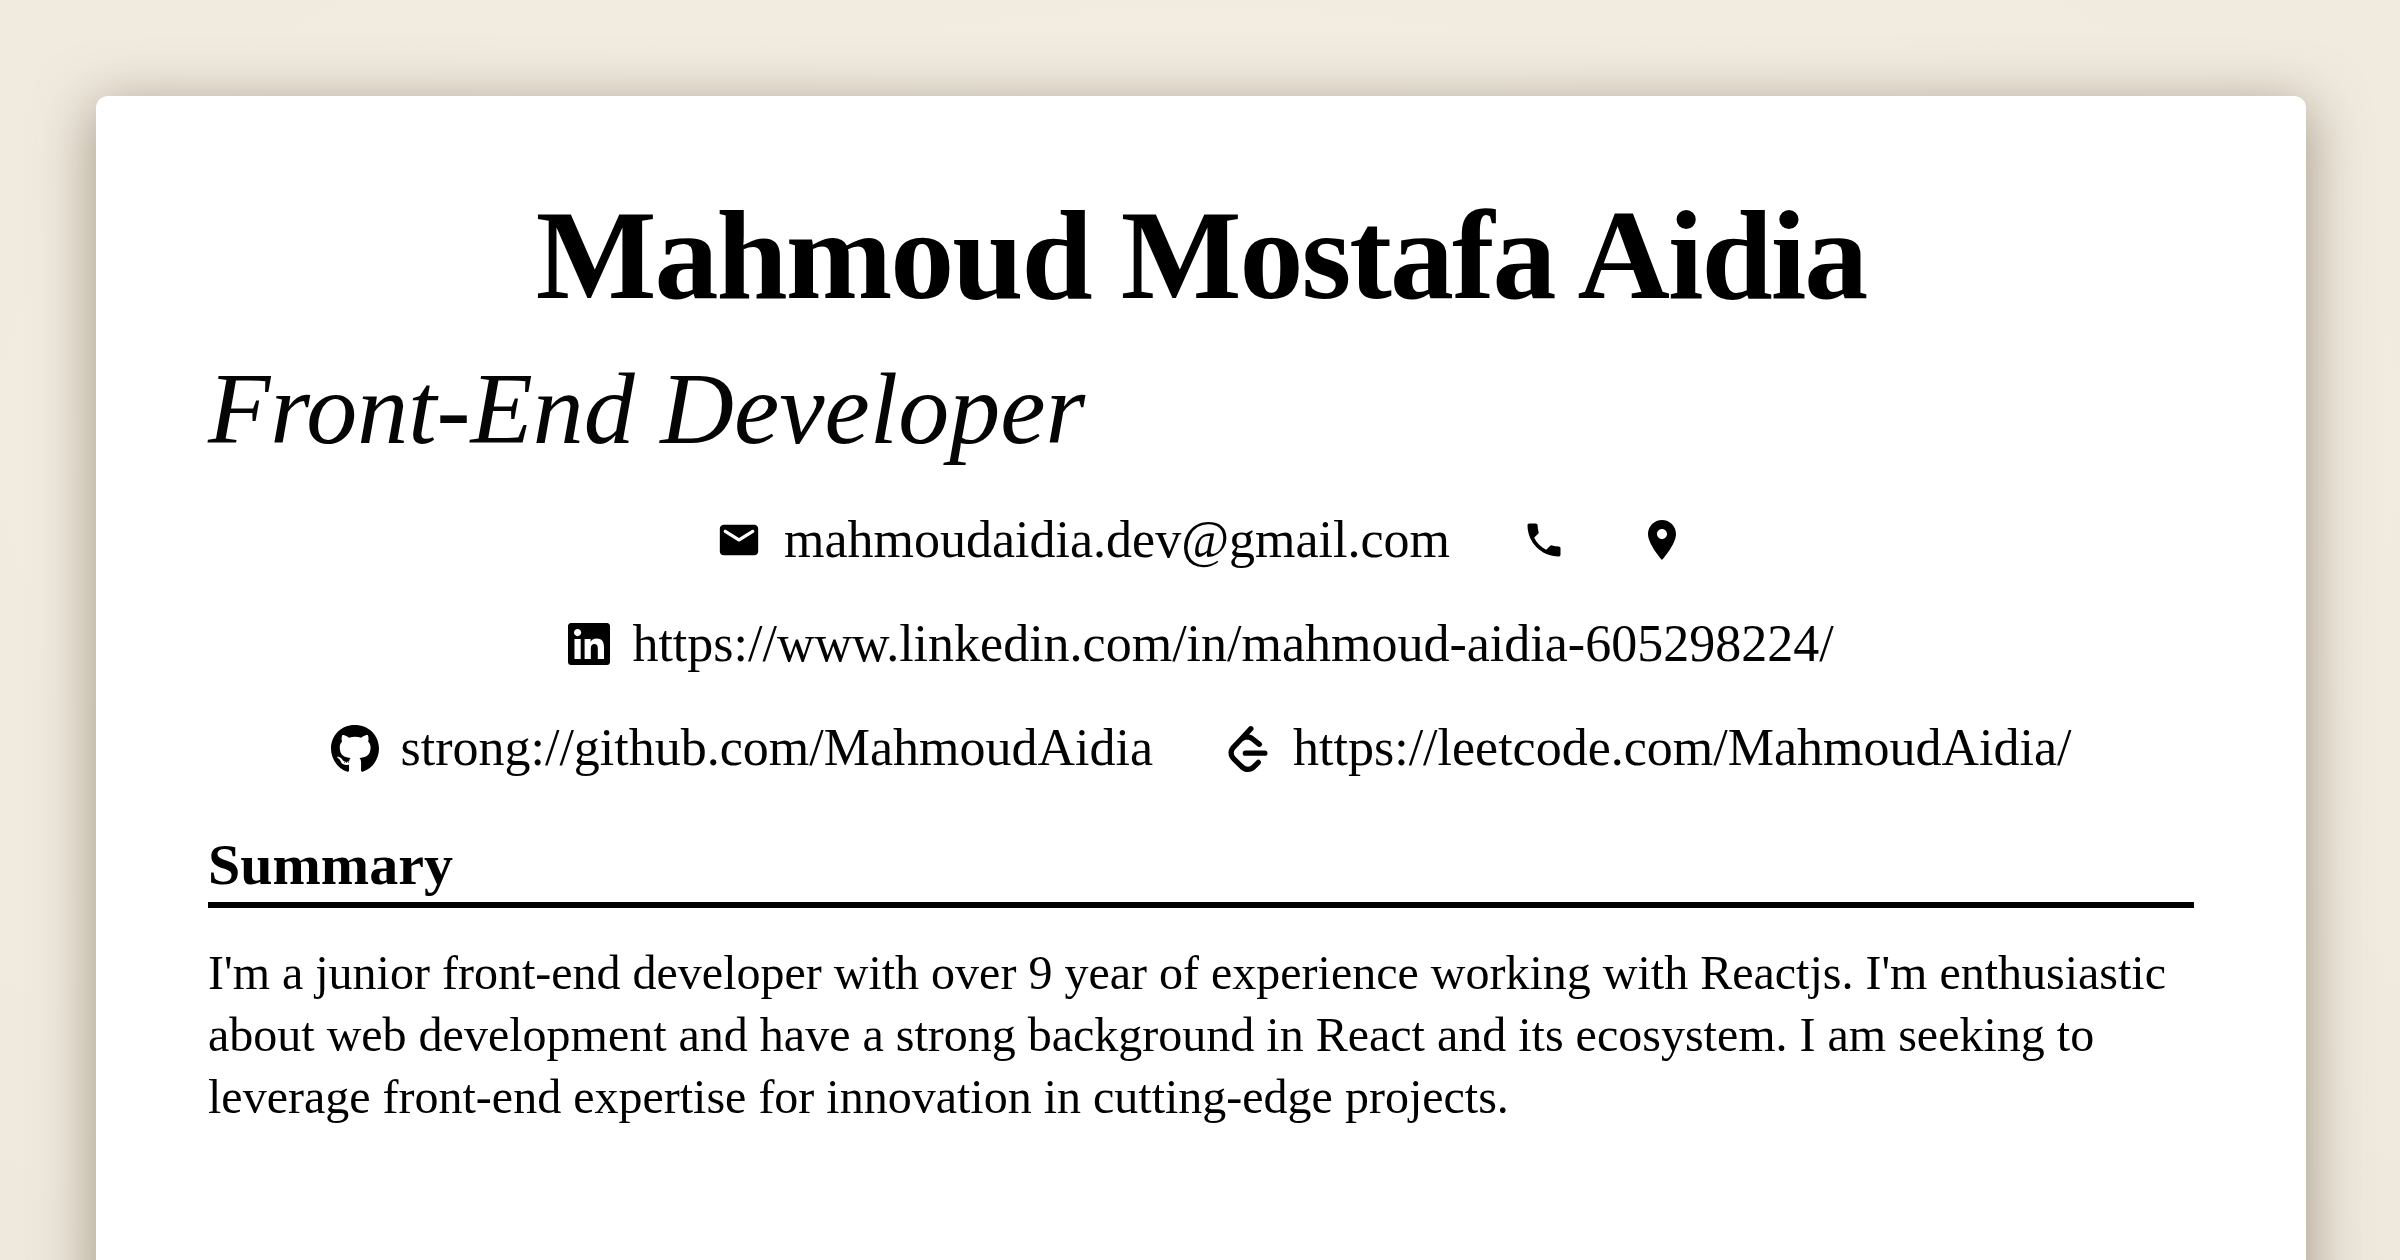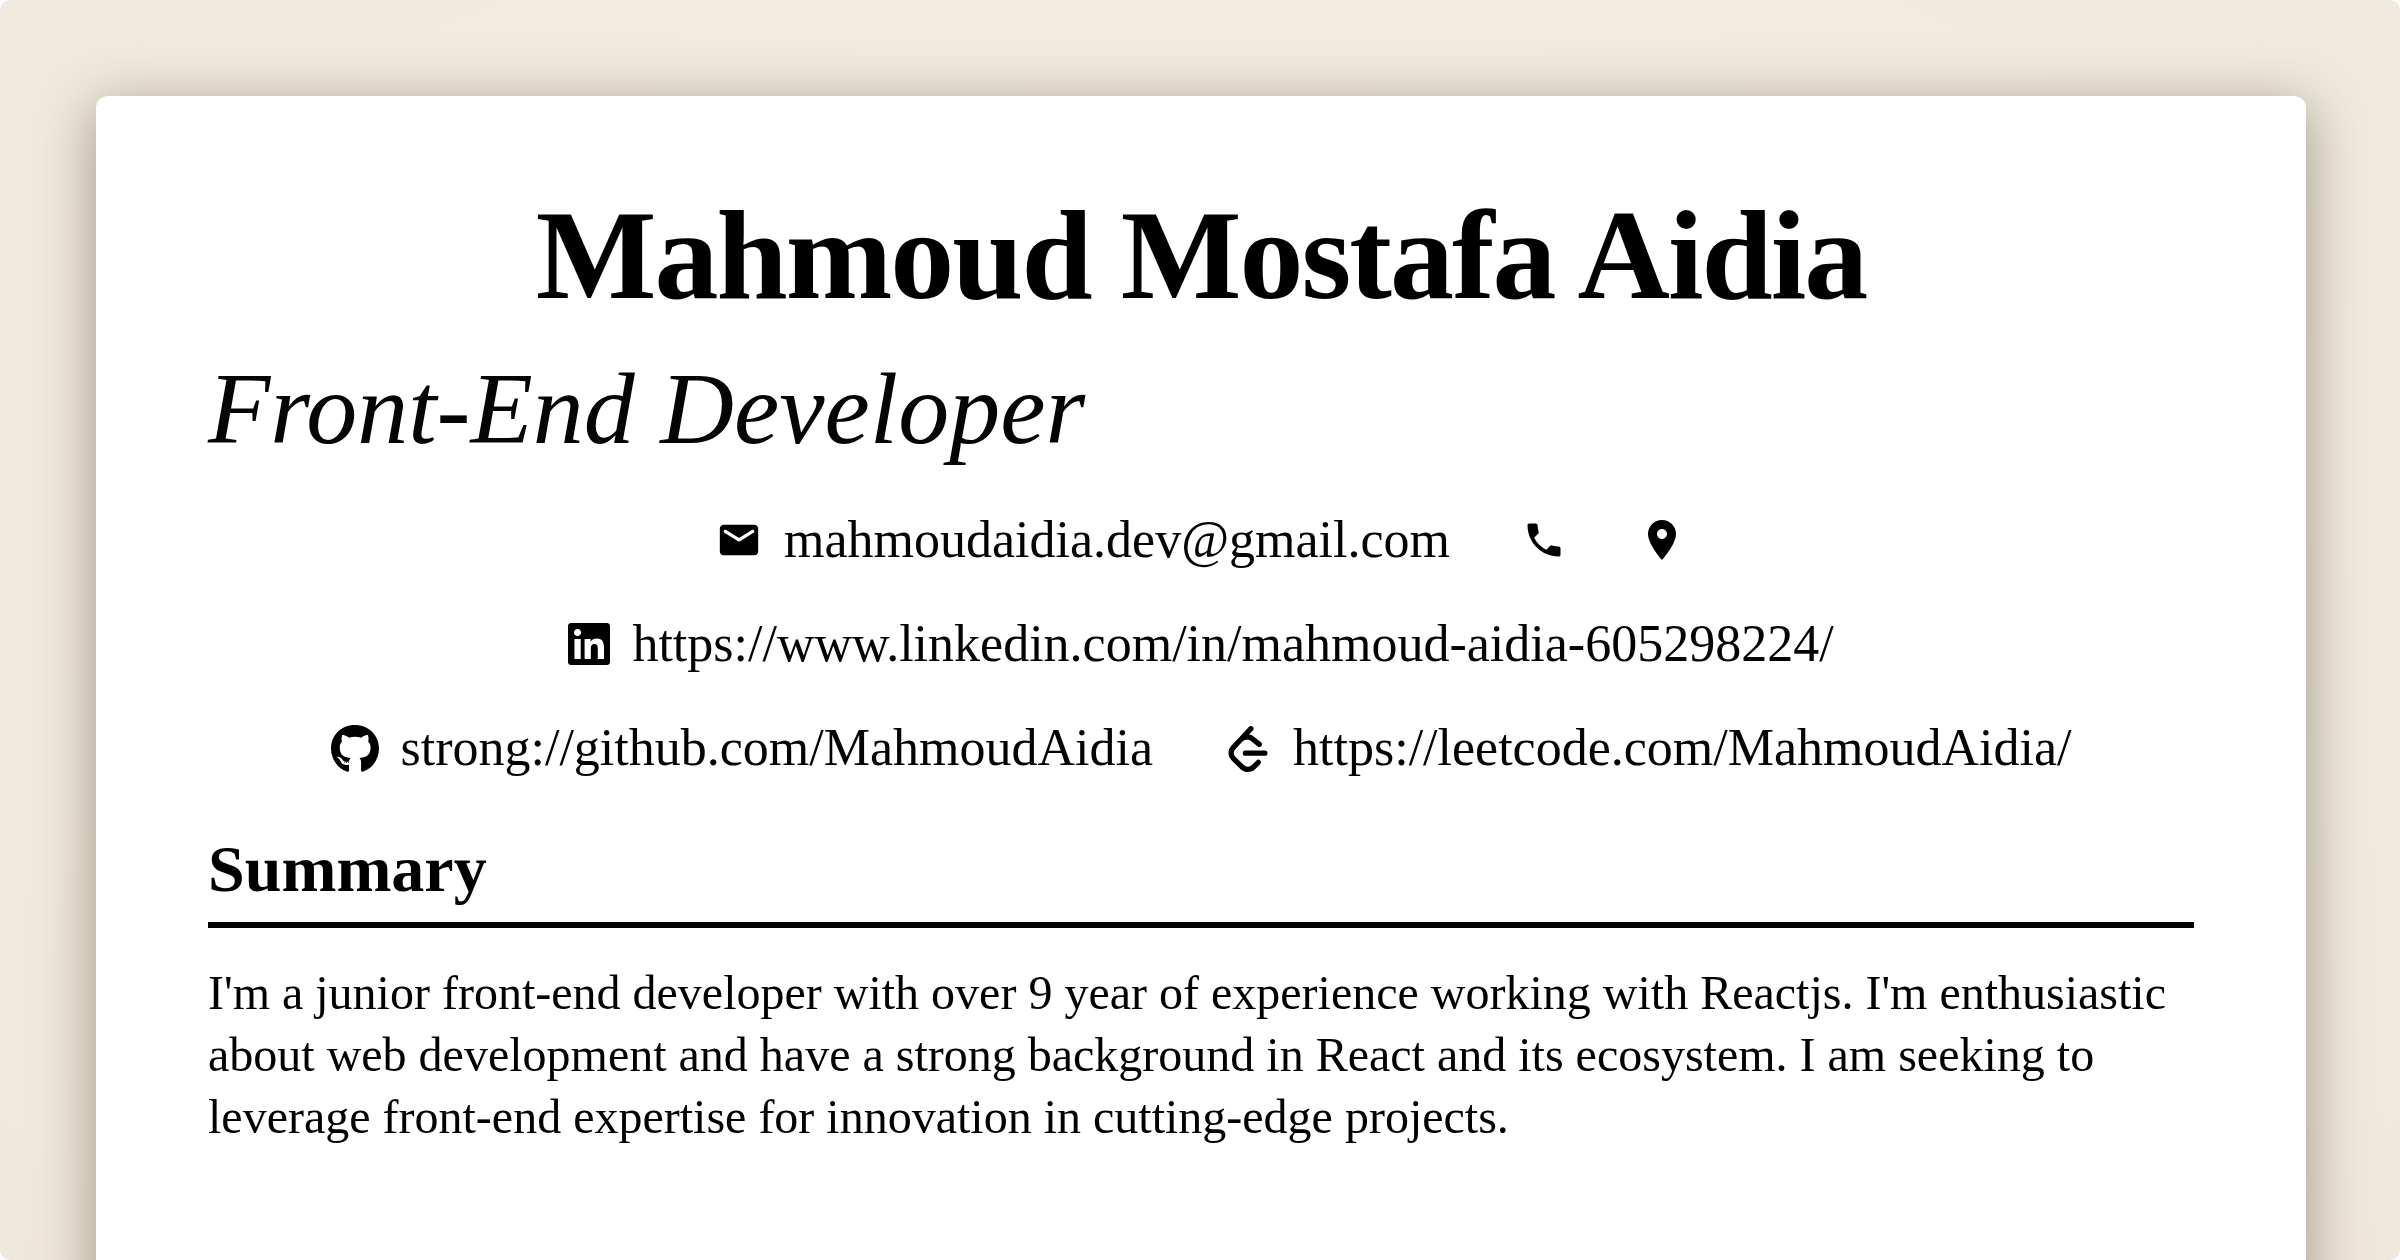--- a/index.html
+++ b/index.html
@@ -9,21 +9,20 @@
     height: 1260px;
     overflow: hidden;
     font-family: "Liberation Serif", "DejaVu Serif", serif;
   }
   .page {
     position: relative;
     width: 2400px;
     height: 1260px;
     background: radial-gradient(130% 130% at 50% 35%, #f3ede2 0%, #f0e9de 55%, #e9e1d3 100%);
     overflow: hidden;
-    border-radius: 10px;
   }
   .resume-card {
     position: absolute;
     left: 96px;
     top: 96px;
     width: 2210px;
     height: 1600px;
     background: #ffffff;
     border-radius: 12px;
     box-shadow: 0 12px 55px 4px rgba(110, 96, 72, 0.55);
@@ -74,25 +73,25 @@
   .icon {
     display: inline-flex;
     align-items: center;
     justify-content: center;
     flex: 0 0 auto;
   }
   .icon svg { display: block; fill: #000; }
   .summary-section { margin-top: 56px; }
   .summary-heading {
     margin: 0;
-    font-size: 66px;
+    font-size: 58px;
     line-height: 1;
     font-weight: 700;
     color: #000;
-    padding-bottom: 20px;
+    padding-bottom: 8px;
     border-bottom: 6px solid #000;
   }
   .summary-text {
     margin: 34px 0 0 0;
     font-size: 48px;
     line-height: 62px;
     color: #000;
   }
 </style>
 </head>

